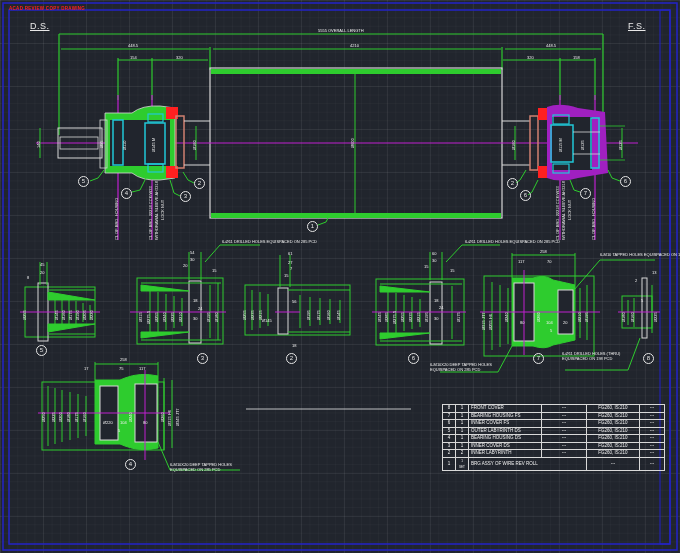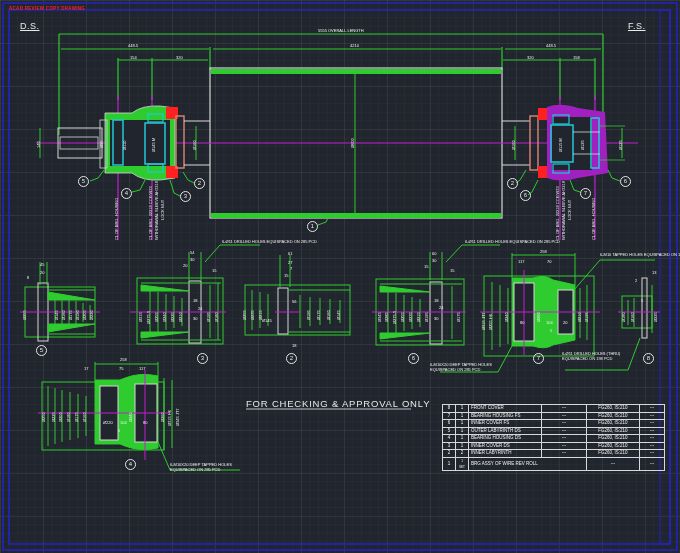--- a/index.html
+++ b/index.html
@@ -249,21 +249,21 @@
     <path d="M600,260 L655,260"></path>
     <path d="M498,372 L440,372"></path>
     <path d="M628,370 L565,370"></path>
   </g>
 
   <line x1="246" y1="409" x2="411" y2="409" stroke="#e8e8e8" stroke-width="0.8"></line>
 </svg>
 
 <div class="txt stamp" style="left:9px;top:6px;">ACAD REVIEW COPY DRAWING</div>
 
-<div class="txt lbl-side" style="left:20px;top:21px;">D.S.</div>
+<div class="txt lbl-side" style="left:30px;top:21px;">D.S.</div>
 <div class="txt lbl-side" style="left:628px;top:21px;">F.S.</div>
 
 <div class="txt dim" style="left:318px;top:28px;">5555 OVERALL LENGTH</div>
 <div class="txt dim" style="left:128px;top:43px;">448.5</div>
 <div class="txt dim" style="left:350px;top:43px;">4210</div>
 <div class="txt dim" style="left:546px;top:43px;">448.5</div>
 <div class="txt dim" style="left:130px;top:55px;">154</div>
 <div class="txt dim" style="left:176px;top:55px;">320</div>
 <div class="txt dim" style="left:527px;top:55px;">320</div>
 <div class="txt dim" style="left:573px;top:55px;">158</div>
@@ -404,21 +404,20 @@
 <div class="txt dimv" style="left:128px;top:422px;">Ø240</div>
 <div class="txt dimv" style="left:160px;top:422px;">Ø260</div>
 <div class="txt dimv" style="left:167px;top:426px;">Ø315 H6</div>
 <div class="txt dimv" style="left:175px;top:426px;">Ø345 JT7</div>
 <div class="txt dim" style="left:103px;top:420px;">Ø220</div>
 <div class="txt dim" style="left:120px;top:420px;">104</div>
 <div class="txt dim" style="left:143px;top:420px;">80</div>
 <div class="txt dim" style="left:118px;top:428px;">5</div>
 <div class="txt hole-note" style="left:170px;top:462px;width:72px;white-space:normal;">6-M10X20 DEEP TAPPED HOLES EQUISPACED ON 285 PCD</div>
 
-<div class="txt note" style="left:246px;top:398px;text-decoration:none;">FOR CHECKING &amp; APPROVAL ONLY</div>
 
 <table class="bom">
   <tbody>
     <tr>
       <td class="c" style="width:8px">8</td>
       <td class="c" style="width:8px">1</td>
       <td style="width:68px">FRONT COVER</td>
       <td class="c" style="width:40px">---</td>
       <td class="c" style="width:48px">FG260, IS:210</td>
       <td class="c" style="width:20px">---</td>

